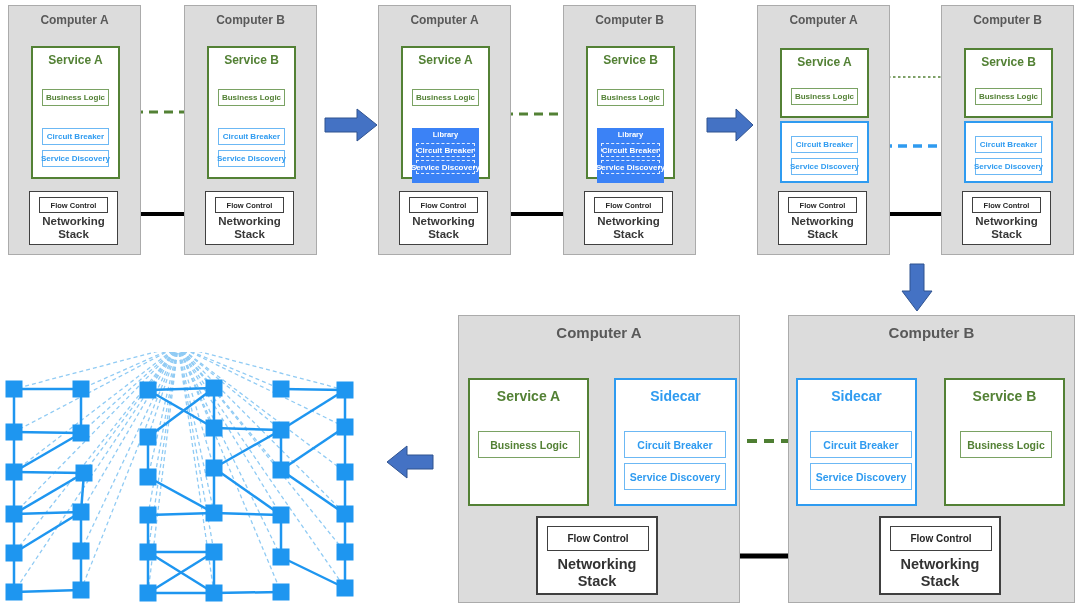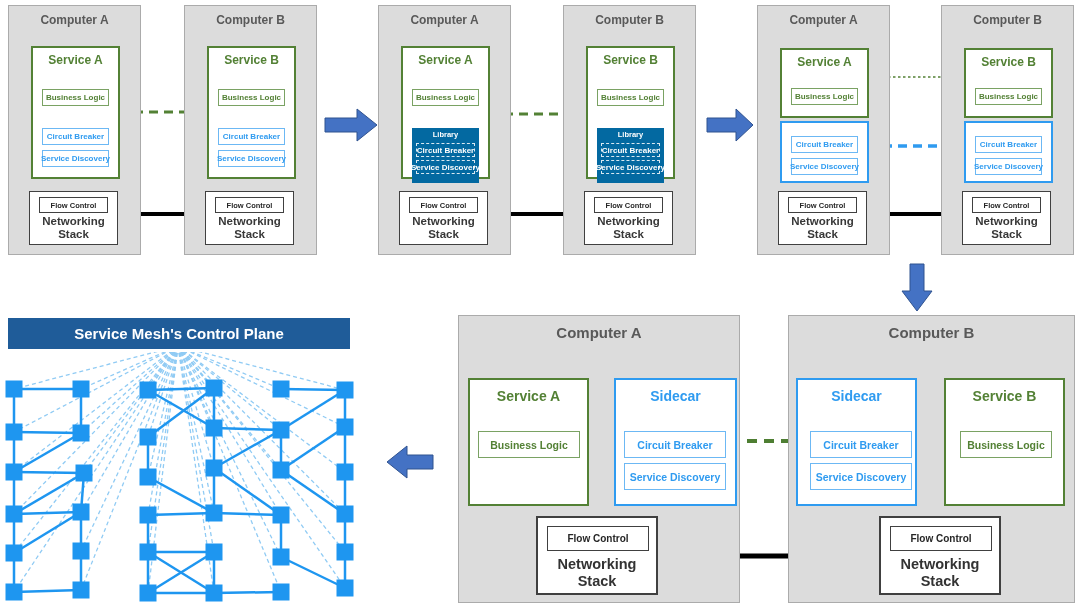--- a/index.html
+++ b/index.html
@@ -19,21 +19,21 @@
   
   .panel{position:absolute;top:5px;width:133px;height:250px;background:#DCDCDC;border:1px solid #ABABAB;box-sizing:border-box;}
   .panel-title{text-align:center;margin-top:7px;font-size:12px;font-weight:bold;color:#595959;}
   .svc{position:absolute;left:22px;top:40px;width:89px;height:133px;background:#fff;border:2px solid #538135;box-sizing:border-box;}
   .svc-short{height:70px;top:42px;}
   .svc-title{text-align:center;margin-top:5px;font-size:12px;font-weight:bold;color:#538135;}
   .mini{position:absolute;left:9px;width:67px;height:17px;border:1px solid;font-size:8px;font-weight:bold;display:flex;align-items:center;justify-content:center;background:#fff;box-sizing:border-box;white-space:nowrap;}
   .mini.green{color:#538135;border-color:#7aa263;}
   .mini.blue{color:#2F9BF0;border-color:#6cb8f4;}
   .bl{top:41px;} .cb{top:80px;} .sd{top:102px;} .bl3{top:38px;}
-  .lib{position:absolute;left:9px;top:80px;width:67px;height:55px;background:#0369a1;box-sizing:border-box;}
+  .lib{position:absolute;left:9px;top:80px;width:67px;height:55px;background:#3b82f6;box-sizing:border-box;}
   .lib-title{font-size:7.5px;color:#fff;font-weight:bold;text-align:center;margin-top:2px;}
   .lib .mini{left:4px;width:59px;height:14px;color:#fff;border:1px dashed rgba(255,255,255,.85);background:transparent;}
   .cb2{top:15px;} .sd2{top:32px;}
   .bluebox{position:absolute;left:22px;top:115px;width:89px;height:62px;background:#fff;border:2px solid #2F9BF0;box-sizing:border-box;}
   .cb3{top:13px;} .sd3{top:35px;}
   .net{position:absolute;left:20px;top:185px;width:89px;height:54px;background:#fff;border:1.5px solid #404040;box-sizing:border-box;}
   .flow{position:absolute;left:9px;top:5px;width:69px;height:16px;border:1px solid #404040;font-size:7.5px;font-weight:bold;color:#262626;display:flex;align-items:center;justify-content:center;background:#fff;box-sizing:border-box;white-space:nowrap;}
   .net-label{position:absolute;top:23px;width:100%;text-align:center;font-size:11.5px;color:#383838;line-height:1.15;font-weight:600;}
 
   
@@ -202,21 +202,20 @@
     <div class="bsvc" style="left:155px">
       <div class="bsvc-title">Service B</div>
       <div class="bmini green bbl" style="left:14px;width:92px">Business Logic</div>
     </div>
     <div class="bnet" style="left:90px">
       <div class="bflow">Flow Control</div>
       <div class="bnet-label">Networking Stack</div>
     </div>
   </div>
 
-  <div class="cp-bar">Service Mesh's Control Plane</div>
   <svg id="mesh-svg" class="mesh-svg" viewBox="0 0 362 256">
       <line x1="178" y1="-6" x2="14" y2="37" class="mesh-ray"></line>
       <line x1="178" y1="-6" x2="81" y2="37" class="mesh-ray"></line>
       <line x1="178" y1="-6" x2="148" y2="38" class="mesh-ray"></line>
       <line x1="178" y1="-6" x2="214" y2="36" class="mesh-ray"></line>
       <line x1="178" y1="-6" x2="281" y2="37" class="mesh-ray"></line>
       <line x1="178" y1="-6" x2="345" y2="38" class="mesh-ray"></line>
       <line x1="178" y1="-6" x2="14" y2="80" class="mesh-ray"></line>
       <line x1="178" y1="-6" x2="81" y2="81" class="mesh-ray"></line>
       <line x1="178" y1="-6" x2="148" y2="85" class="mesh-ray"></line>

